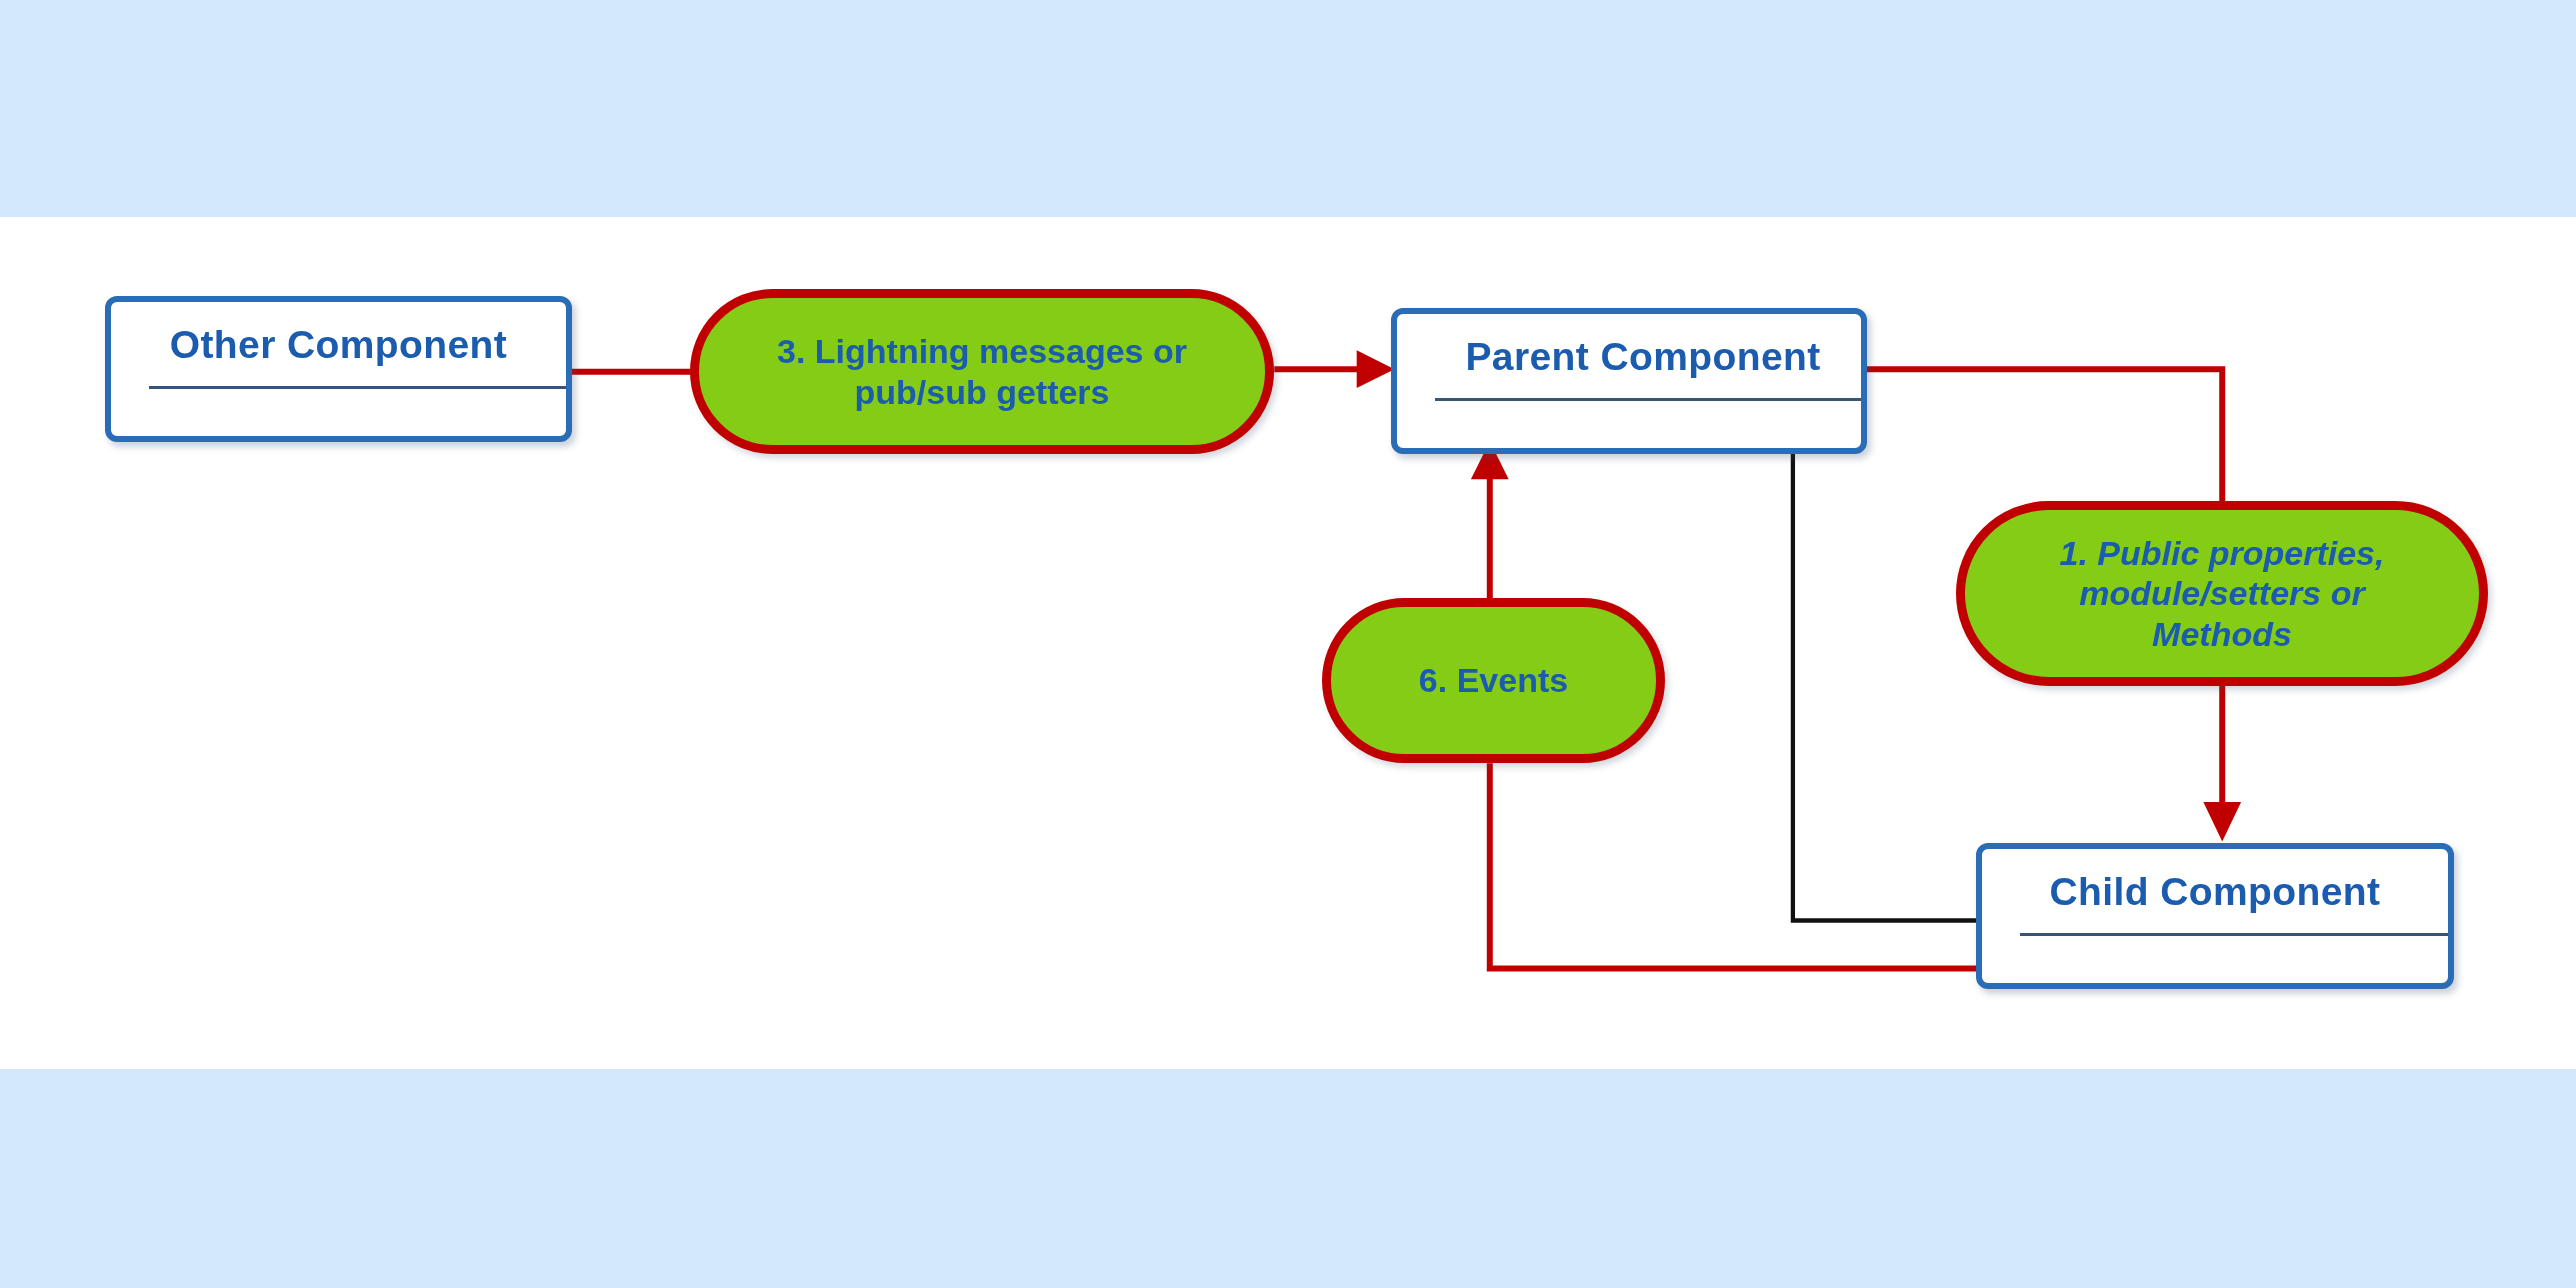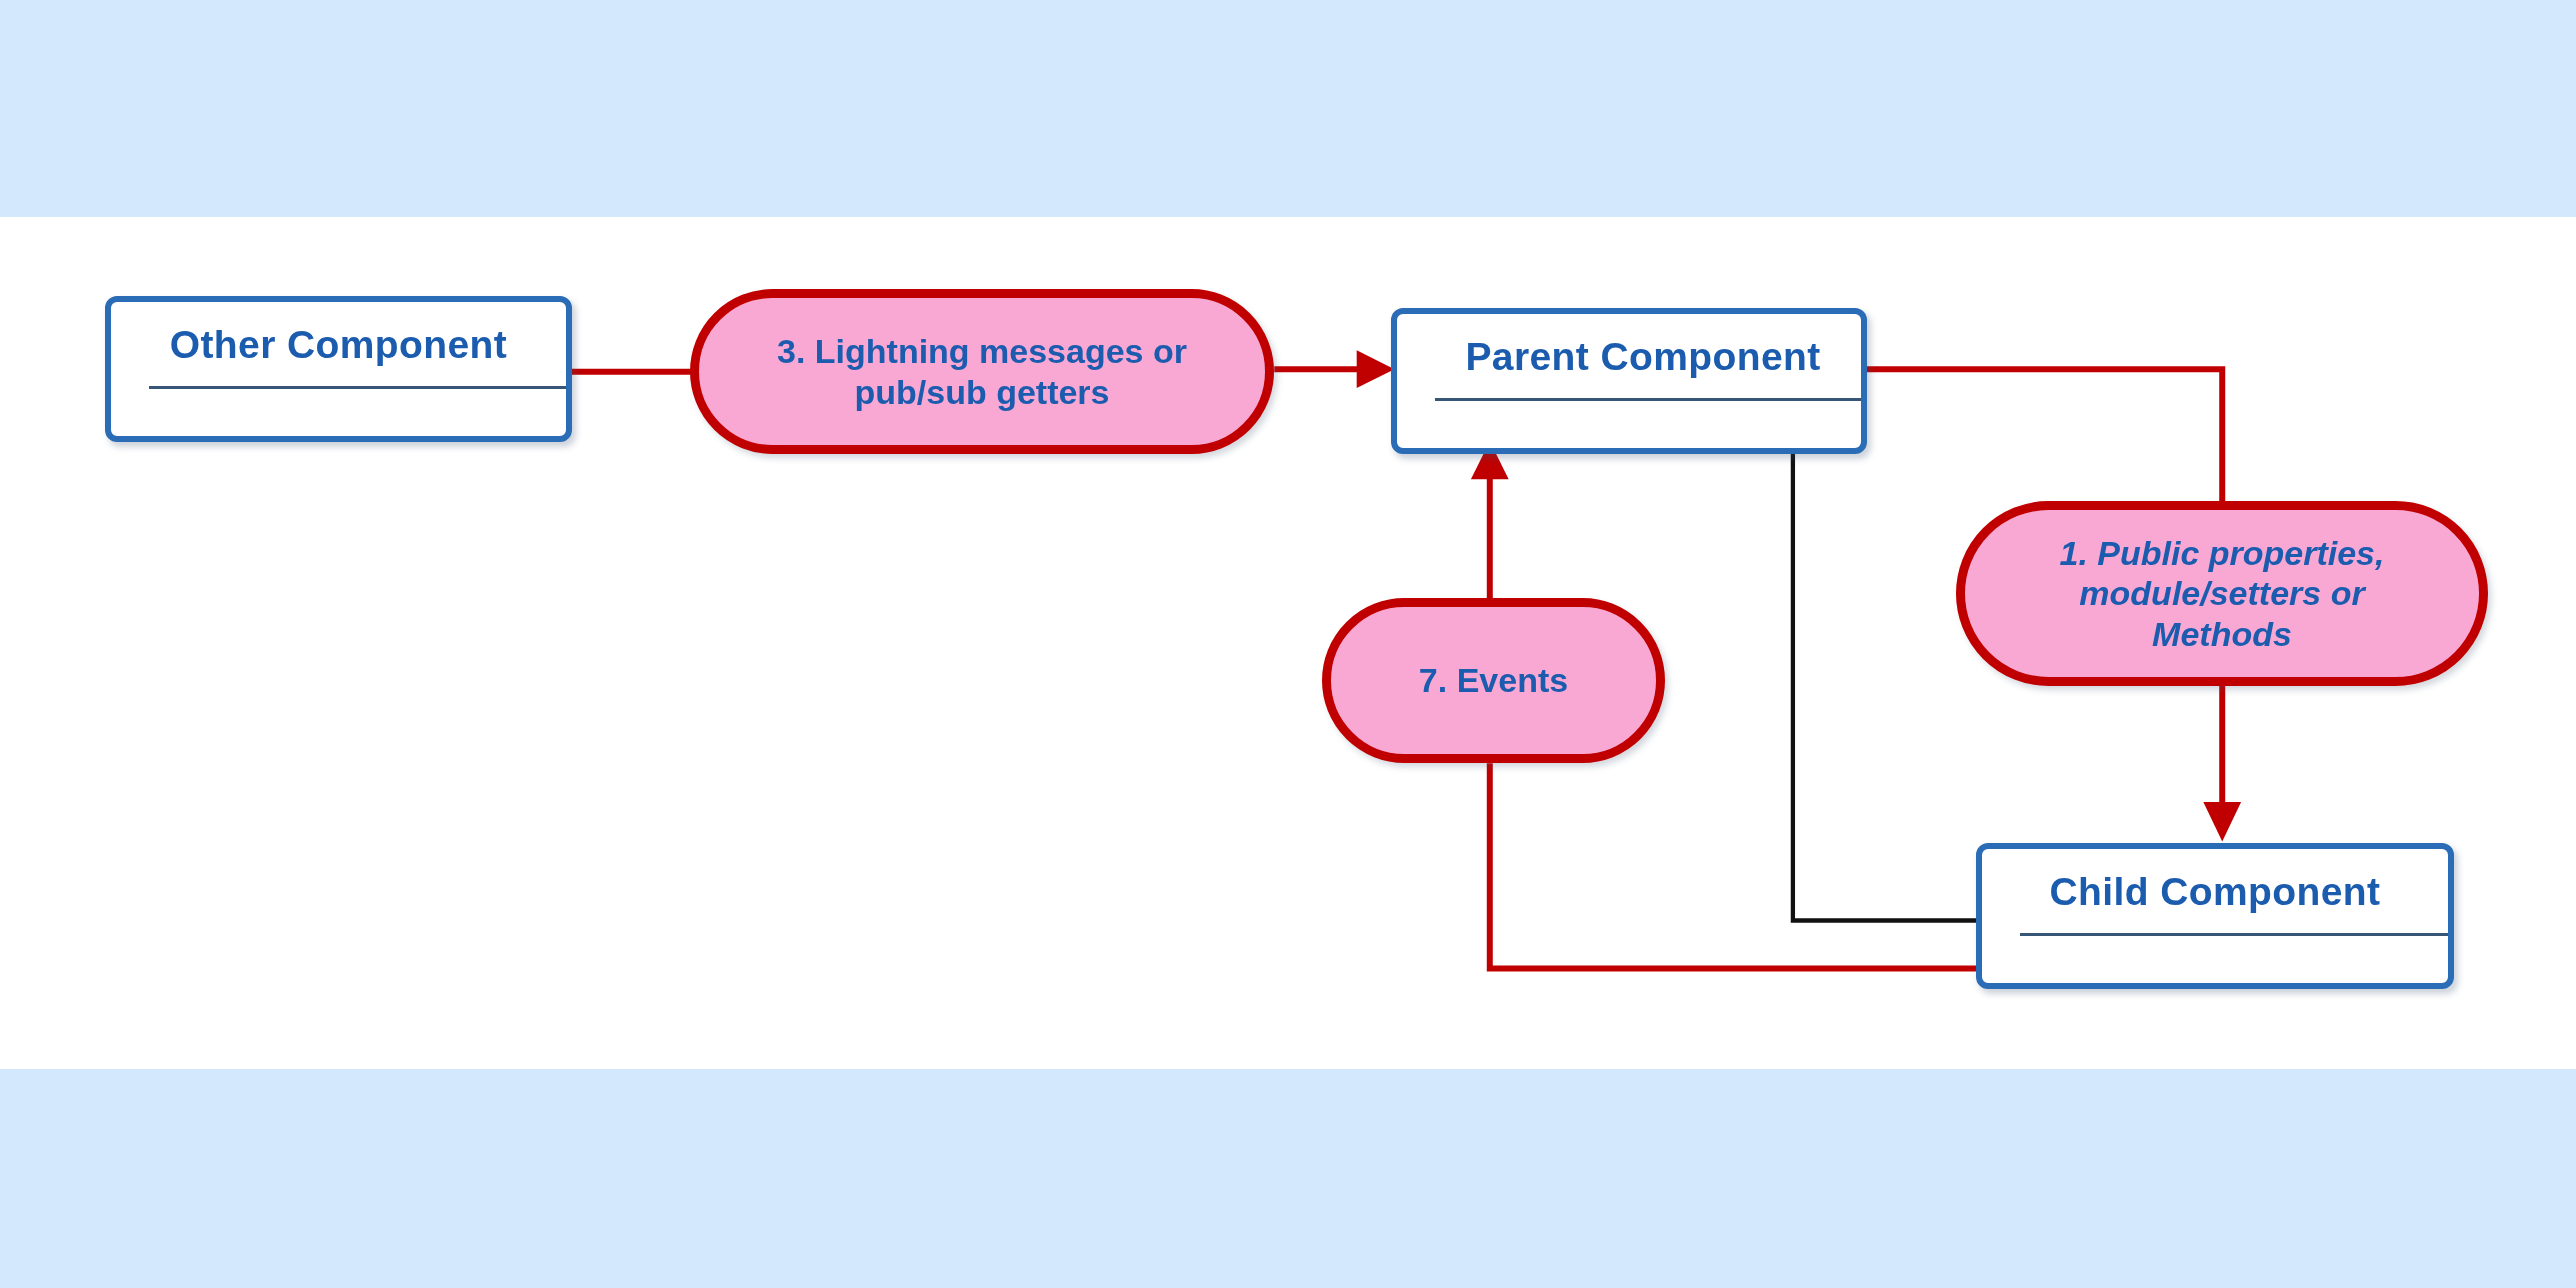--- a/index.html
+++ b/index.html
@@ -62,21 +62,21 @@
     height: 2.6px;
     background: var(--underline, #365577);
   }
   #box-other  { left: 105px;  top: 296px; width: 467px; height: 146px; }
   #box-parent { left: 1391px; top: 308px; width: 476px; height: 146px; padding-left: 28px; }
   #box-child  { left: 1976px; top: 843px; width: 478px; height: 146px; }
 
   .pill {
     position: absolute;
     box-sizing: border-box;
-    background: #f9a8d4;
+    background: #84cc16;
     border: 9.4px solid var(--red, #c00000);
     border-radius: 858px;
     box-shadow: 3.4px 4.3px 6.9px rgba(60,80,110,0.22);
     display: flex;
     flex-direction: column;
     justify-content: center;
     align-items: center;
     text-align: center;
   }
   .pill-line {
@@ -138,21 +138,21 @@
     <span class="node-label">Child Component</span>
     <span class="node-underline"></span>
   </div>
 
   <div class="pill" id="pill-messages">
     <span class="pill-line">3. Lightning messages or</span>
     <span class="pill-line">pub/sub getters</span>
   </div>
 
   <div class="pill" id="pill-events">
-    <span class="pill-line">7. Events</span>
+    <span class="pill-line">6. Events</span>
   </div>
 
   <div class="pill" id="pill-properties">
     <span class="pill-line">1. Public properties,</span>
     <span class="pill-line">module/setters or</span>
     <span class="pill-line">Methods</span>
   </div>
 
 </div>
 

